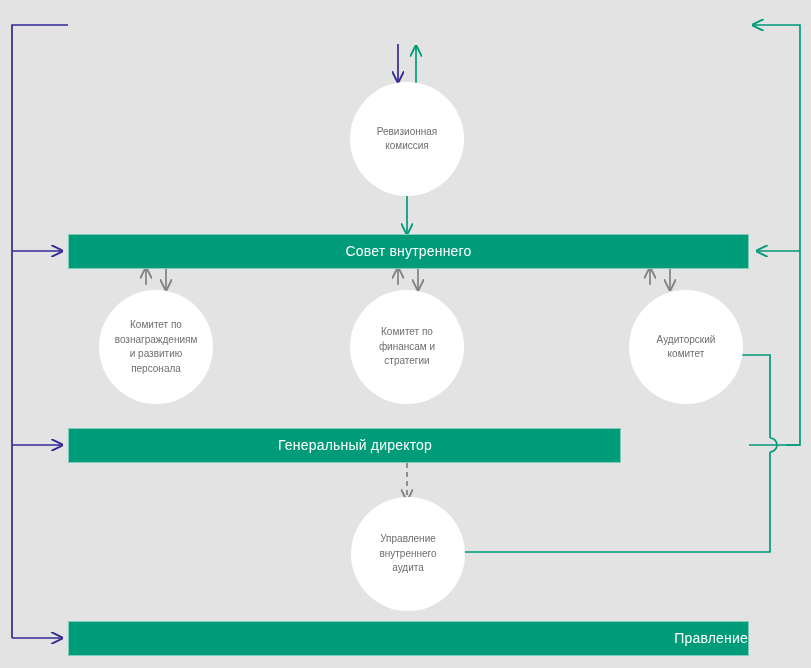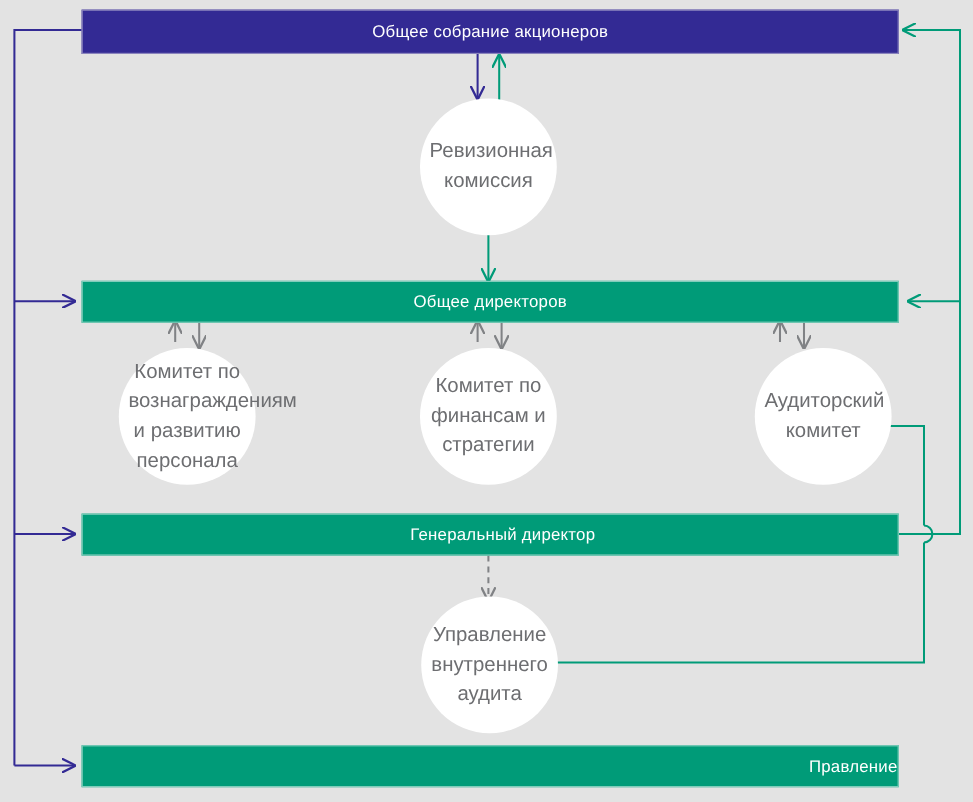--- a/index.html
+++ b/index.html
@@ -47,21 +47,21 @@
     border: 1px solid #8a84bd;
   }
   .bar-green {
     background: #009b78;
     border: 1px solid #7fcdbb;
   }
   .circle {
     background: #ffffff;
     border-radius: 50%;
     color: #6d6e71;
-    font-size: 17px;
+    font-size: 10px;
     line-height: 1.45;
     padding: 0 8px;
   }
   .circle-label {
     display: block;
     width: 100%;
     white-space: pre-line;
   }
   .bar-label {
     display: block;
@@ -121,29 +121,26 @@
       <path d="M 418 268 L 418 290" fill="none" stroke="#808285" stroke-width="1.7" marker-end="url(#arrow-gray)"></path>
     </g>
     <g>
       <path d="M 650 285 L 650 268" fill="none" stroke="#808285" stroke-width="1.7" marker-end="url(#arrow-gray)"></path>
       <path d="M 670 268 L 670 290" fill="none" stroke="#808285" stroke-width="1.7" marker-end="url(#arrow-gray)"></path>
     </g>
 
     <path d="M 407 463 L 407 500" fill="none" stroke="#808285" stroke-width="1.7" stroke-dasharray="5 4" marker-end="url(#arrow-gray)"></path>
   </svg>
 
-  <div class="node bar bar-purple" style="left:68px; top:8px; width:681px; height:37px;">
-    <span class="bar-label">Общее собрание акционеров</span>
+
+  <div class="node bar bar-green" style="left:68px; top:234px; width:681px; height:35px;">
+    <span class="bar-label">Совет внутреннего</span>
   </div>
 
-  <div class="node bar bar-green" style="left:68px; top:234px; width:681px; height:35px;">
-    <span class="bar-label">Общее директоров</span>
-  </div>
-
-  <div class="node bar bar-green" style="left:68px; top:428px; width:681px; height:35px;padding-left:21px;">
+  <div class="node bar bar-green" style="left:68px; top:428px; width:553px; height:35px;padding-left:21px;">
     <span class="bar-label">Генеральный директор</span>
   </div>
 
   <div class="node bar bar-green" style="left:68px; top:621px; width:681px; height:35px;text-align:right;">
     <span class="bar-label">Правление</span>
   </div>
 
   <div class="node circle" style="left:350px; top:82px; width:114px; height:114px;">
     <span class="circle-label">Ревизионная
 комиссия</span>

